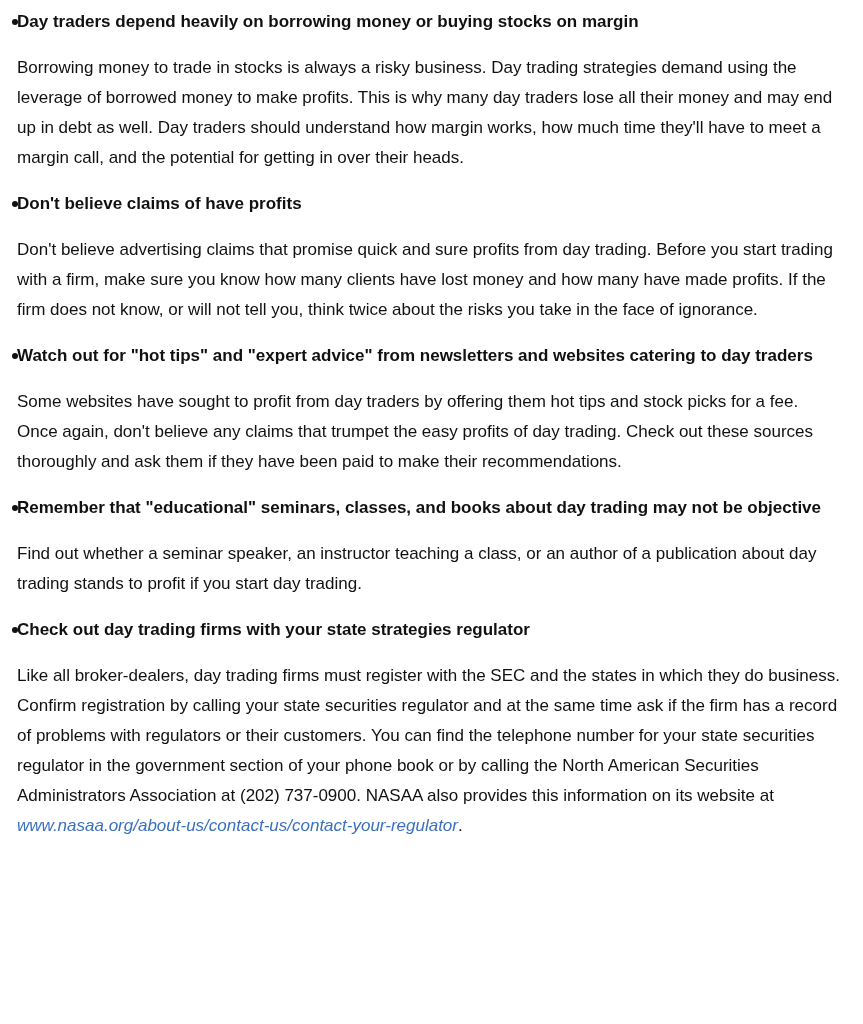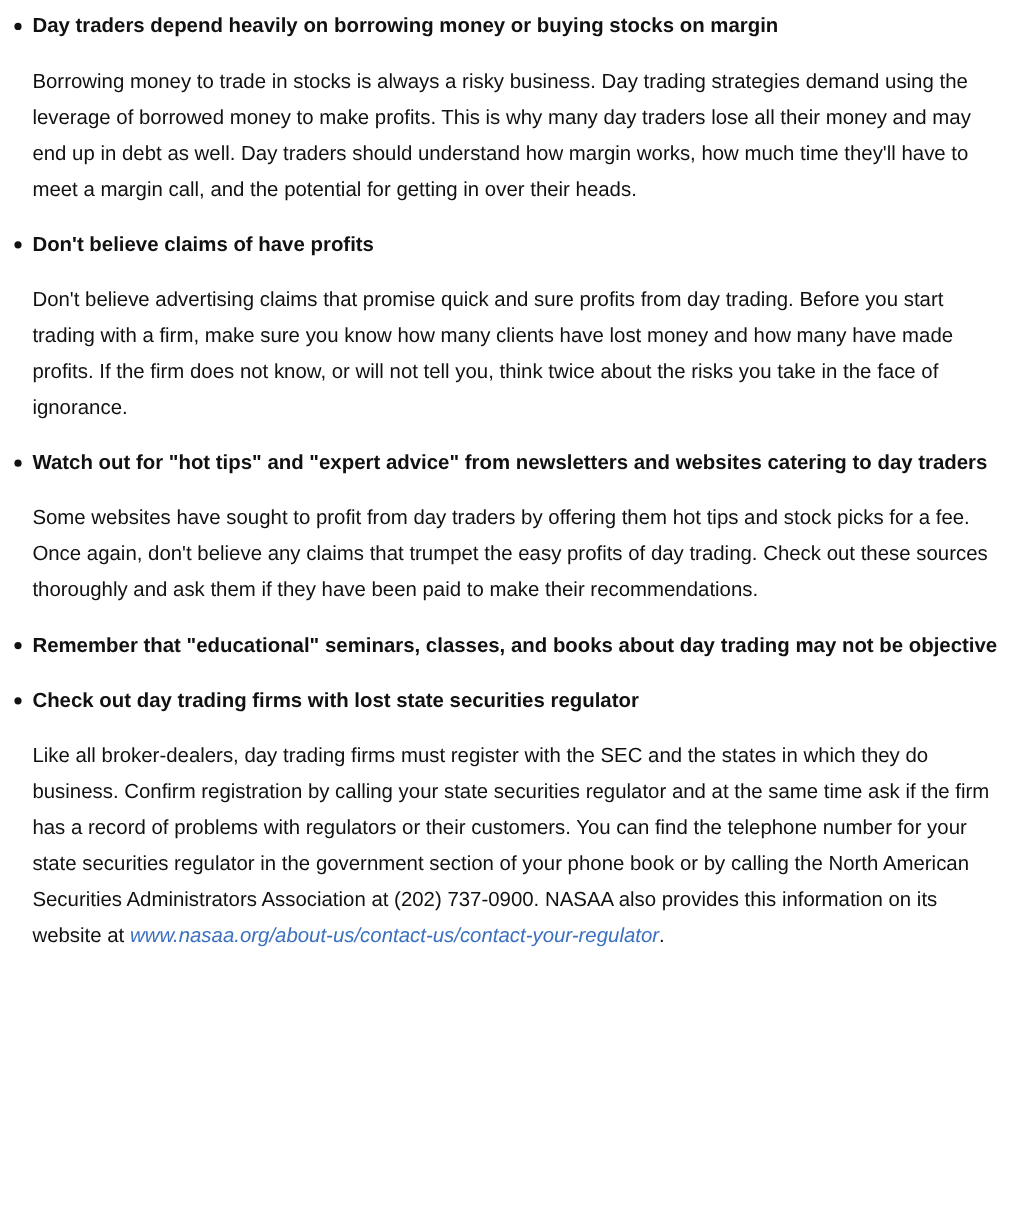--- a/index.html
+++ b/index.html
@@ -16,21 +16,21 @@
     line-height: 30px;
     padding-top: 7px;
   }
   ul.tips-list {
     list-style: none;
     margin: 0;
     padding: 0 23px 0 0;
   }
   ul.tips-list > li {
     position: relative;
-    padding-left: 27px;
+    padding-left: 17px;
   }
   ul.tips-list > li::before {
     content: "";
     position: absolute;
     left: 12px;
     top: 12px;
     width: 6px;
     height: 6px;
     border-radius: 50%;
     background: currentColor;
@@ -62,22 +62,23 @@
     <p>Don't believe advertising claims that promise quick and sure profits from day trading. Before you start trading with a firm, make sure you know how many clients have lost money and how many have made profits. If the firm does not know, or will not tell you, think twice about the risks you take in the face of ignorance.</p>
   </li>
 
   <li>
     <p class="heading">Watch out for "hot tips" and "expert advice" from newsletters and websites catering to day traders</p>
     <p>Some websites have sought to profit from day traders by offering them hot tips and stock picks for a fee. Once again, don't believe any claims that trumpet the easy profits of day trading. Check out these sources thoroughly and ask them if they have been paid to make their recommendations.</p>
   </li>
 
   <li>
     <p class="heading">Remember that "educational" seminars, classes, and books about day trading may not be objective</p>
+    <p>Find out whether a seminar speaker, an instructor teaching a class, or an author of a publication about day trading stands to profit if you start day trading.</p>
   </li>
 
   <li>
-    <p class="heading">Check out day trading firms with lost state securities regulator</p>
+    <p class="heading">Check out day trading firms with your state strategies regulator</p>
     <p>
       <span>Like all broker-dealers, day trading firms must register with the SEC and the states in which they do business. Confirm registration by calling your state securities regulator and at the same time ask if the firm has a record of problems with regulators or their customers. You can find the telephone number for your state securities regulator in the government section of your phone book or by calling the North American Securities Administrators Association at (202) 737-0900. NASAA also provides this information on its website at </span><a class="inline-link" href="#" style="color: rgb(59, 112, 191);">www.nasaa.org/about-us/contact-us/contact-your-regulator</a><span>.</span>
     </p>
   </li>
 
 </ul>
 
 </body></html>

